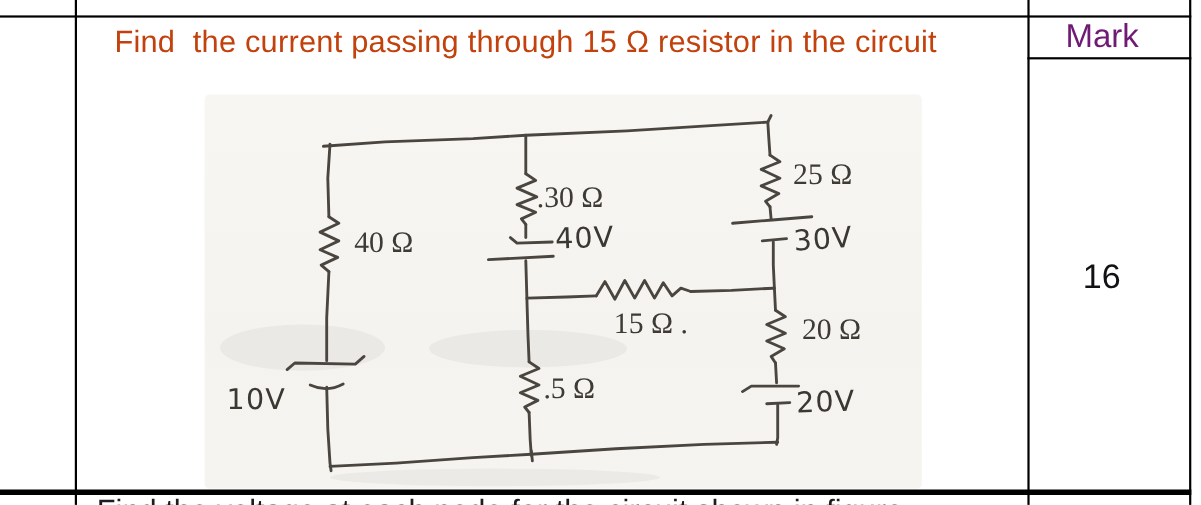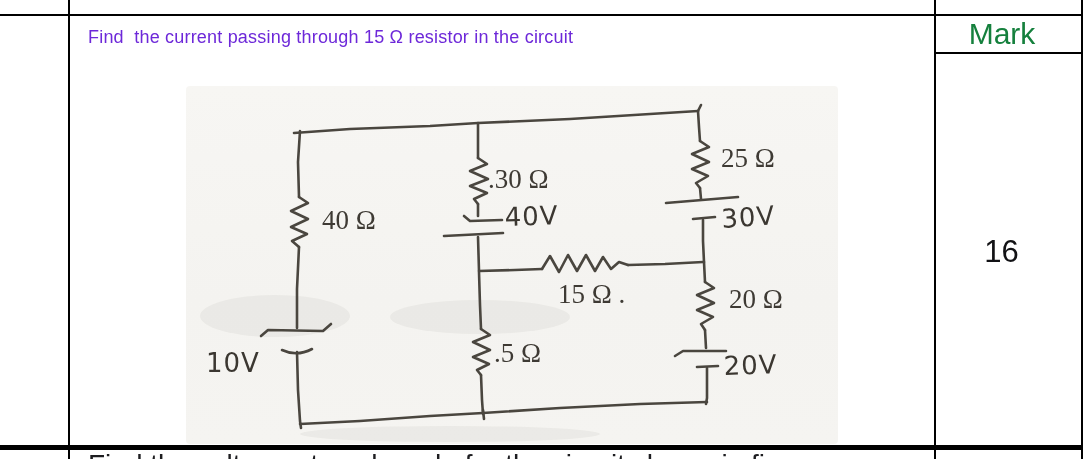--- a/index.html
+++ b/index.html
@@ -9,28 +9,28 @@
     background:#ffffff;
     overflow:hidden;
     font-family:"Liberation Sans",sans-serif;
   }
   
   .vline{position:absolute;top:0;height:459px;width:2px;background:#000;}
   .hline{position:absolute;height:2px;background:#000;}
   .hline-thick{position:absolute;height:5px;background:#000;}
   
   .q-line{
-    position:absolute;left:88px;
-    font-size:18px;line-height:33px;color:#6d28d9;
+    position:absolute;left:104px;
+    font-size:28px;line-height:33px;color:#c2410c;
     white-space:pre;letter-spacing:0.2px;
   }
   .mark-header{
     position:absolute;left:934px;top:16px;width:136px;height:36px;
     display:flex;align-items:center;justify-content:center;
-    font-size:30px;color:#15803d;
+    font-size:30px;color:#701a75;
   }
   .mark-value{
     position:absolute;left:934px;top:234px;width:135px;
     text-align:center;font-size:31px;color:#121215;
   }
   .next-q{
     position:absolute;left:88px;top:449px;
     font-size:28px;line-height:32px;color:#1d1d20;white-space:pre;
   }
   

